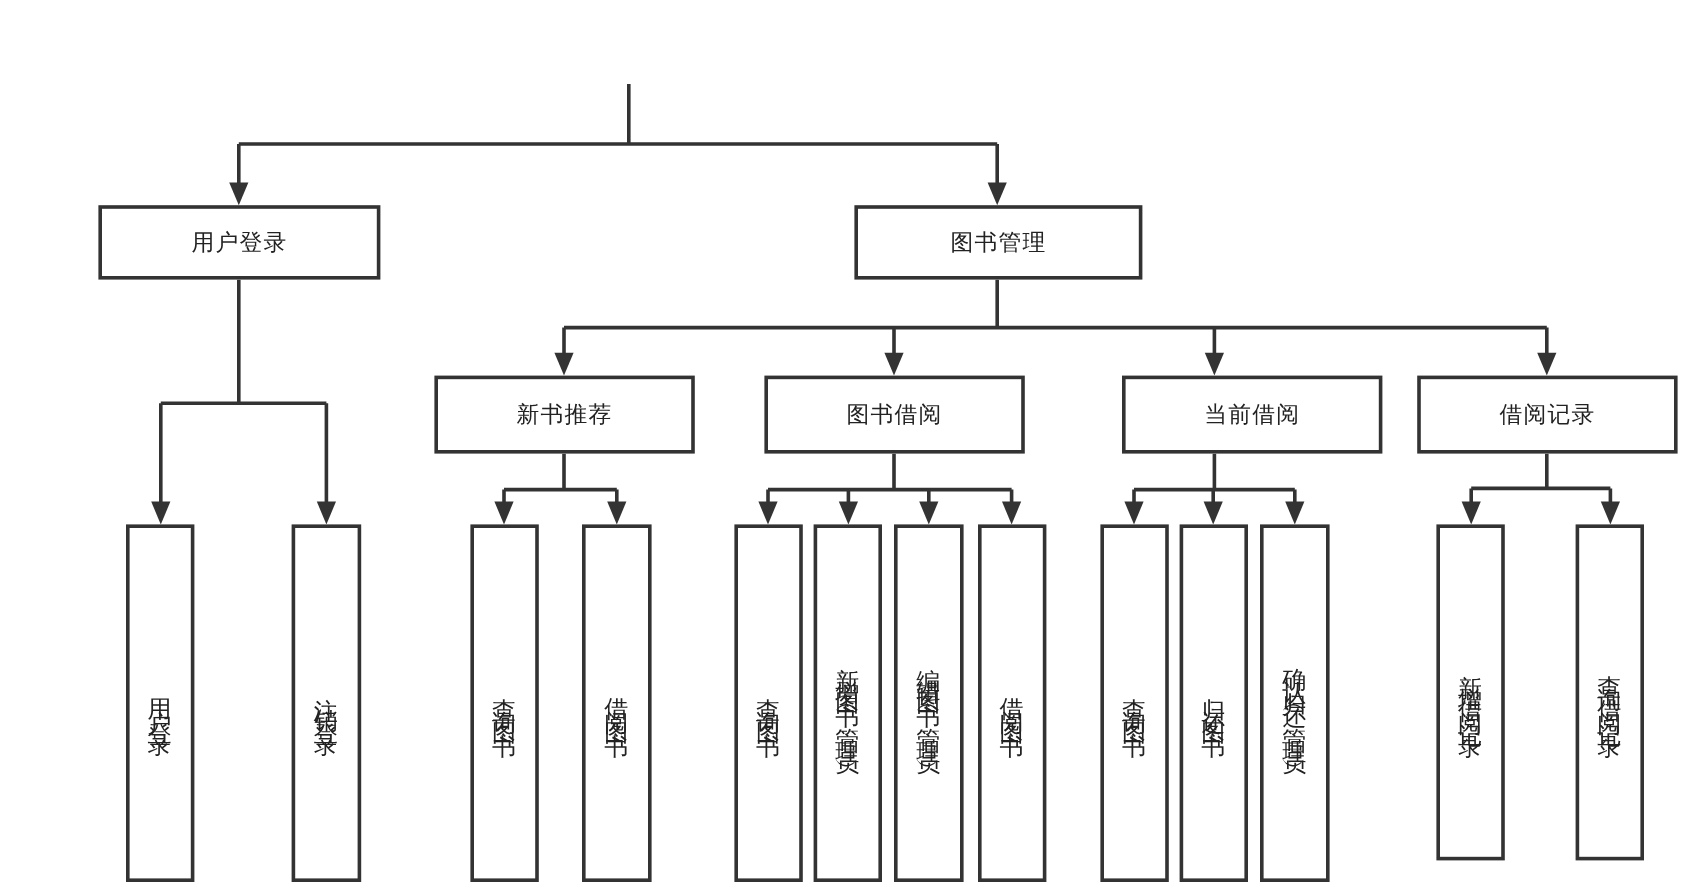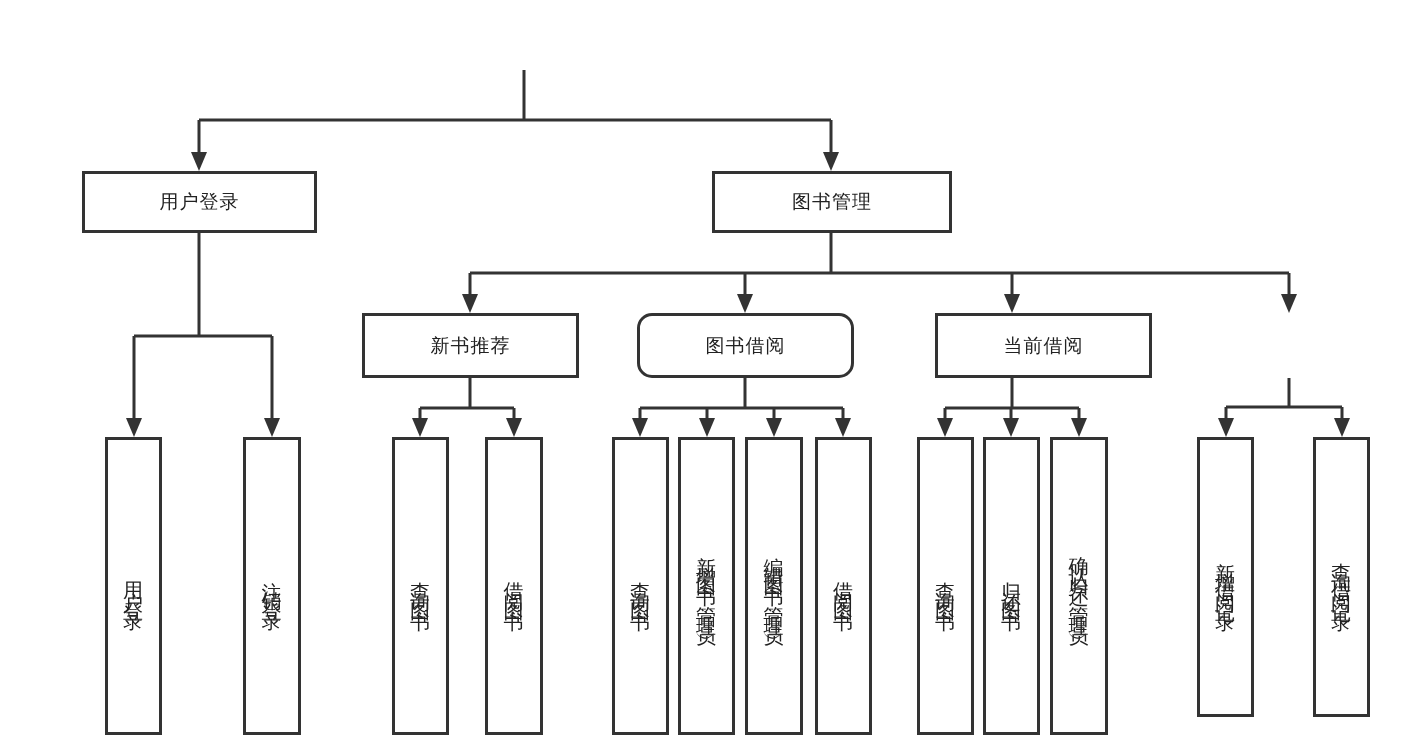--- a/index.html
+++ b/index.html
@@ -58,21 +58,21 @@
     letter-spacing:10px;
     line-height:1;
   }
   
   #n-root   {left:21px;  top:13px;  width:1003px; height:57px;}
   
   #n-login  {left:82px;  top:171px; width:235px;  height:62px;}
   #n-mgmt   {left:712px; top:171px; width:240px;  height:62px;}
   
   #n-rec    {left:362px; top:313px; width:217px;  height:65px;}
-  #n-borrow {left:637px; top:313px; width:217px;  height:65px;border-radius:15px;}
+  #n-borrow {left:637px; top:313px; width:217px;  height:65px;}
   #n-current{left:903px; top:313px; width:217px;  height:65px;margin-left:32px;}
   #n-records{left:1181px;top:313px; width:217px;  height:65px;}
   
   #n-l1 {left:105px; top:437px; width:57px; height:298px;}
   #n-l2 {left:243px; top:437px; width:58px; height:298px;}
   #n-l3 {left:392px; top:437px; width:57px; height:298px;}
   #n-l4 {left:485px; top:437px; width:58px; height:298px;}
   #n-l5 {left:612px; top:437px; width:57px; height:298px;}
   #n-l6 {left:678px; top:437px; width:57px; height:298px;}
   #n-l7 {left:745px; top:437px; width:58px; height:298px;}
@@ -134,20 +134,21 @@
     <polygon points="1334,418 1350,418 1342,437"></polygon>
   </svg>
 
 
   <div class="box h" id="n-login">用户登录</div>
   <div class="box h" id="n-mgmt">图书管理</div>
 
   <div class="box h" id="n-rec">新书推荐</div>
   <div class="box h" id="n-borrow">图书借阅</div>
   <div class="box h" id="n-current">当前借阅</div>
+  <div class="box h" id="n-records">借阅记录</div>
 
   <div class="box v" id="n-l1">用户登录</div>
   <div class="box v" id="n-l2">注销登录</div>
   <div class="box v" id="n-l3">查询图书</div>
   <div class="box v" id="n-l4">借阅图书</div>
   <div class="box v" id="n-l5">查询图书</div>
   <div class="box v" id="n-l6">新增图书（管理员）</div>
   <div class="box v" id="n-l7">编辑图书（管理员）</div>
   <div class="box v" id="n-l8">借阅图书</div>
   <div class="box v" id="n-l9">查询图书</div>

